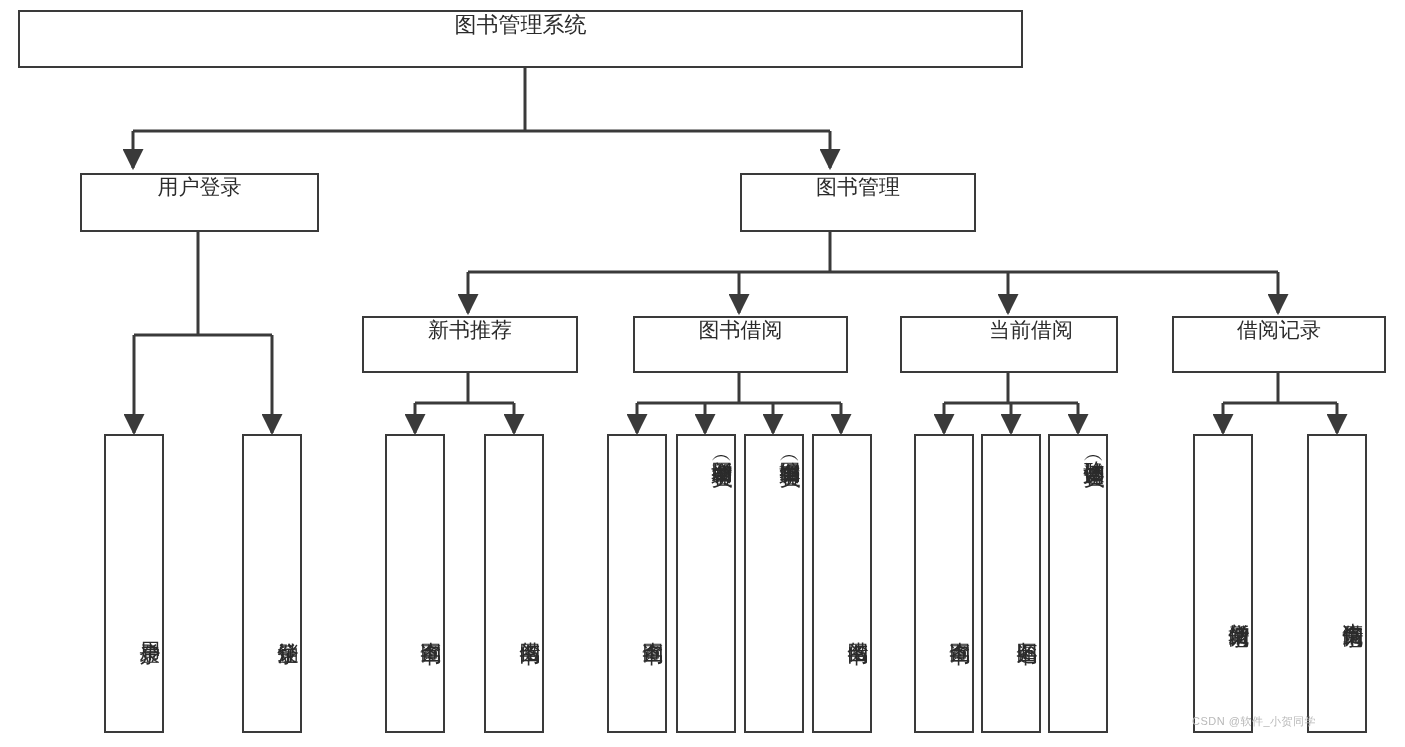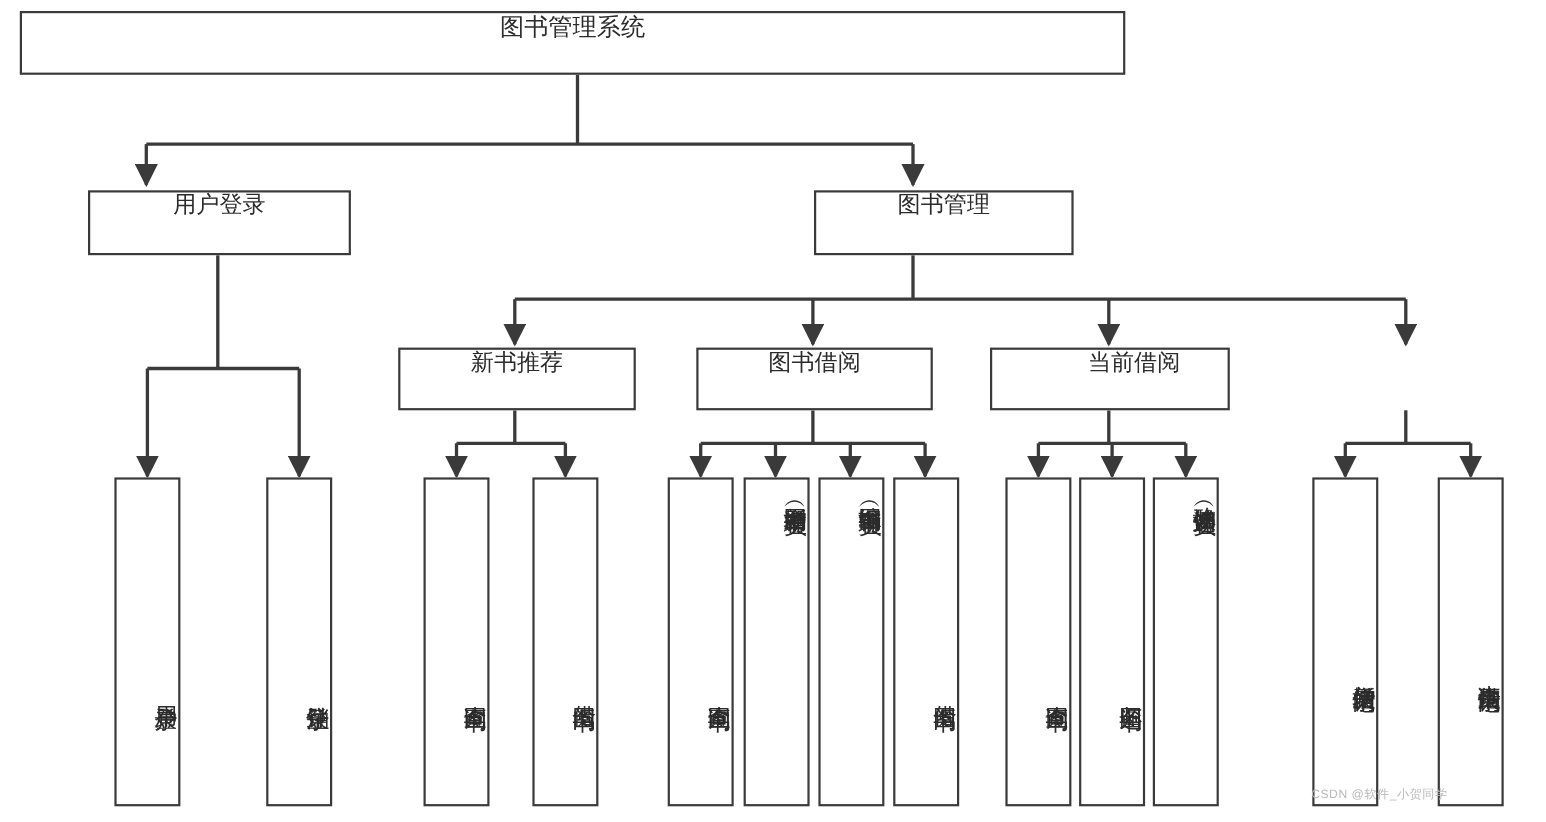--- a/index.html
+++ b/index.html
@@ -144,20 +144,23 @@
   </div>
 
   <div class="node h" style="left:362px; top:316px; width:216px; height:57px;">
     <span class="label">新书推荐</span>
   </div>
 
   <div class="node h" style="left:900px; top:316px; width:218px; height:57px;padding-left:44px;">
     <span class="label">当前借阅</span>
   </div>
 
+  <div class="node h" style="left:1172px; top:316px; width:214px; height:57px;">
+    <span class="label">借阅记录</span>
+  </div>
 
   <div class="node v mid" style="left:104px; top:434px; width:60px; height:299px; padding-top:86px;">
     <span class="label">用户登录</span>
   </div>
 
   <div class="node v mid" style="left:242px; top:434px; width:60px; height:299px; padding-top:86px;">
     <span class="label">注销登录</span>
   </div>
 
   <div class="node v mid" style="left:385px; top:434px; width:60px; height:299px; padding-top:86px;">

